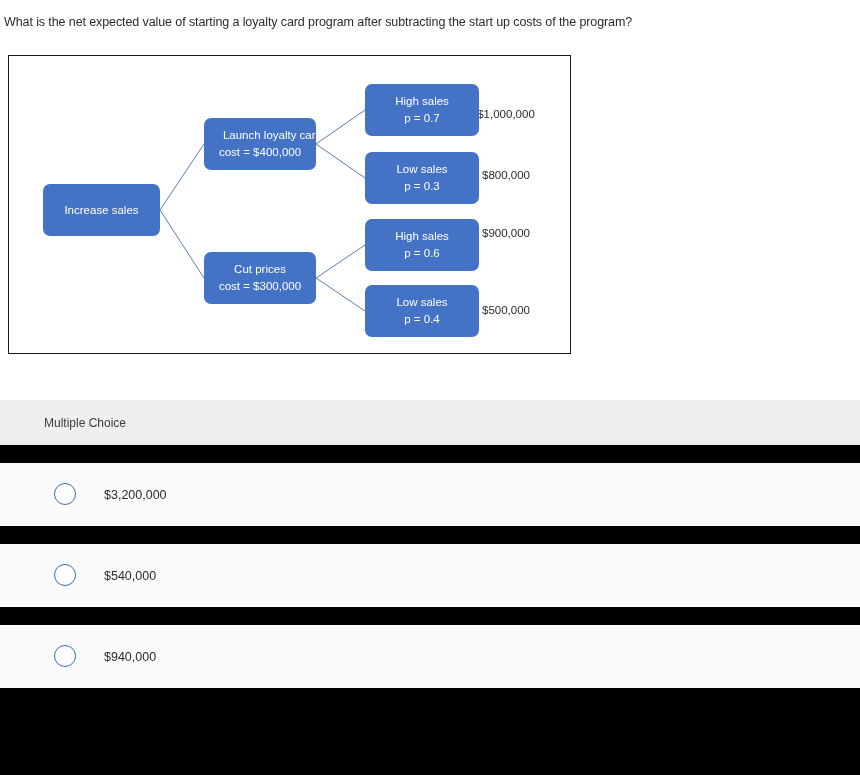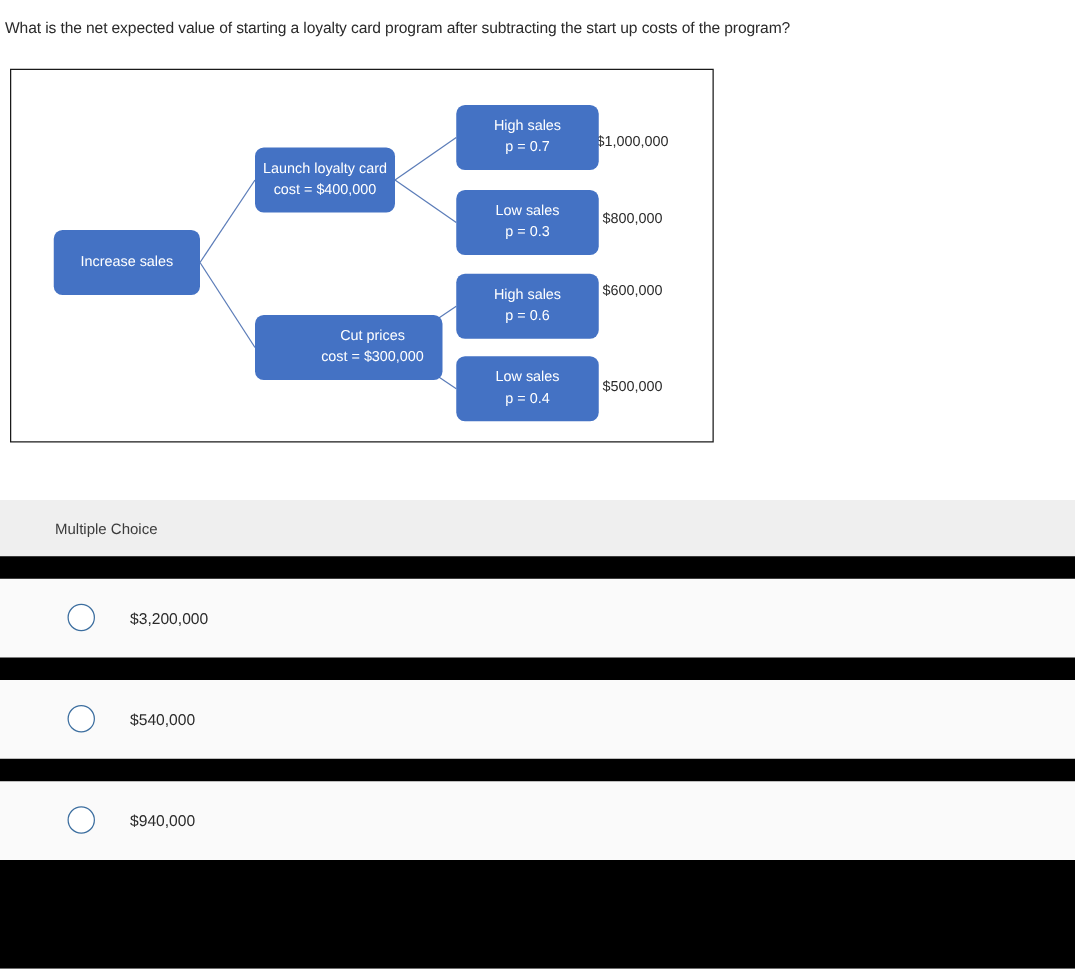--- a/index.html
+++ b/index.html
@@ -59,21 +59,21 @@
   
   .node {
     position: absolute;
     background: #4472c4;
     border-radius: 7px;
     color: #ffffff;
     display: flex;
     flex-direction: column;
     align-items: center;
     justify-content: center;
-    text-align: center;
+    text-align: right;
     font-size: 11.5px;
     line-height: 17px;
     white-space: nowrap;
     z-index: 2;
   }
 
   .node .line2 { font-size: 11.5px; }
 
   .node-root {
     left: 34px;
@@ -87,21 +87,20 @@
     top: 62px;
     width: 112px;
     height: 52px;
   }
 
   .node-cut {
     left: 195px;
     top: 196px;
     width: 112px;
     height: 52px;
-    padding-left: 38px;
   }
 
   .node-leaf {
     left: 356px;
     width: 114px;
     height: 52px;
   }
 
   .leaf-1 { top: 28px; }
   .leaf-2 { top: 96px; }
@@ -246,21 +245,21 @@
         <span class="line1">High sales</span>
         <span class="line2">p = 0.6</span>
       </div>
       <div class="node node-leaf leaf-4">
         <span class="line1">Low sales</span>
         <span class="line2">p = 0.4</span>
       </div>
 
       <div class="payoff payoff-1">$1,000,000</div>
       <div class="payoff payoff-2">$800,000</div>
-      <div class="payoff payoff-3">$600,000</div>
+      <div class="payoff payoff-3">$900,000</div>
       <div class="payoff payoff-4">$500,000</div>
 
     </div>
   </div>
 
   <div class="answer-panel">
 
     <div class="mc-header">
       <div class="mc-header-label">Multiple Choice</div>
     </div>

